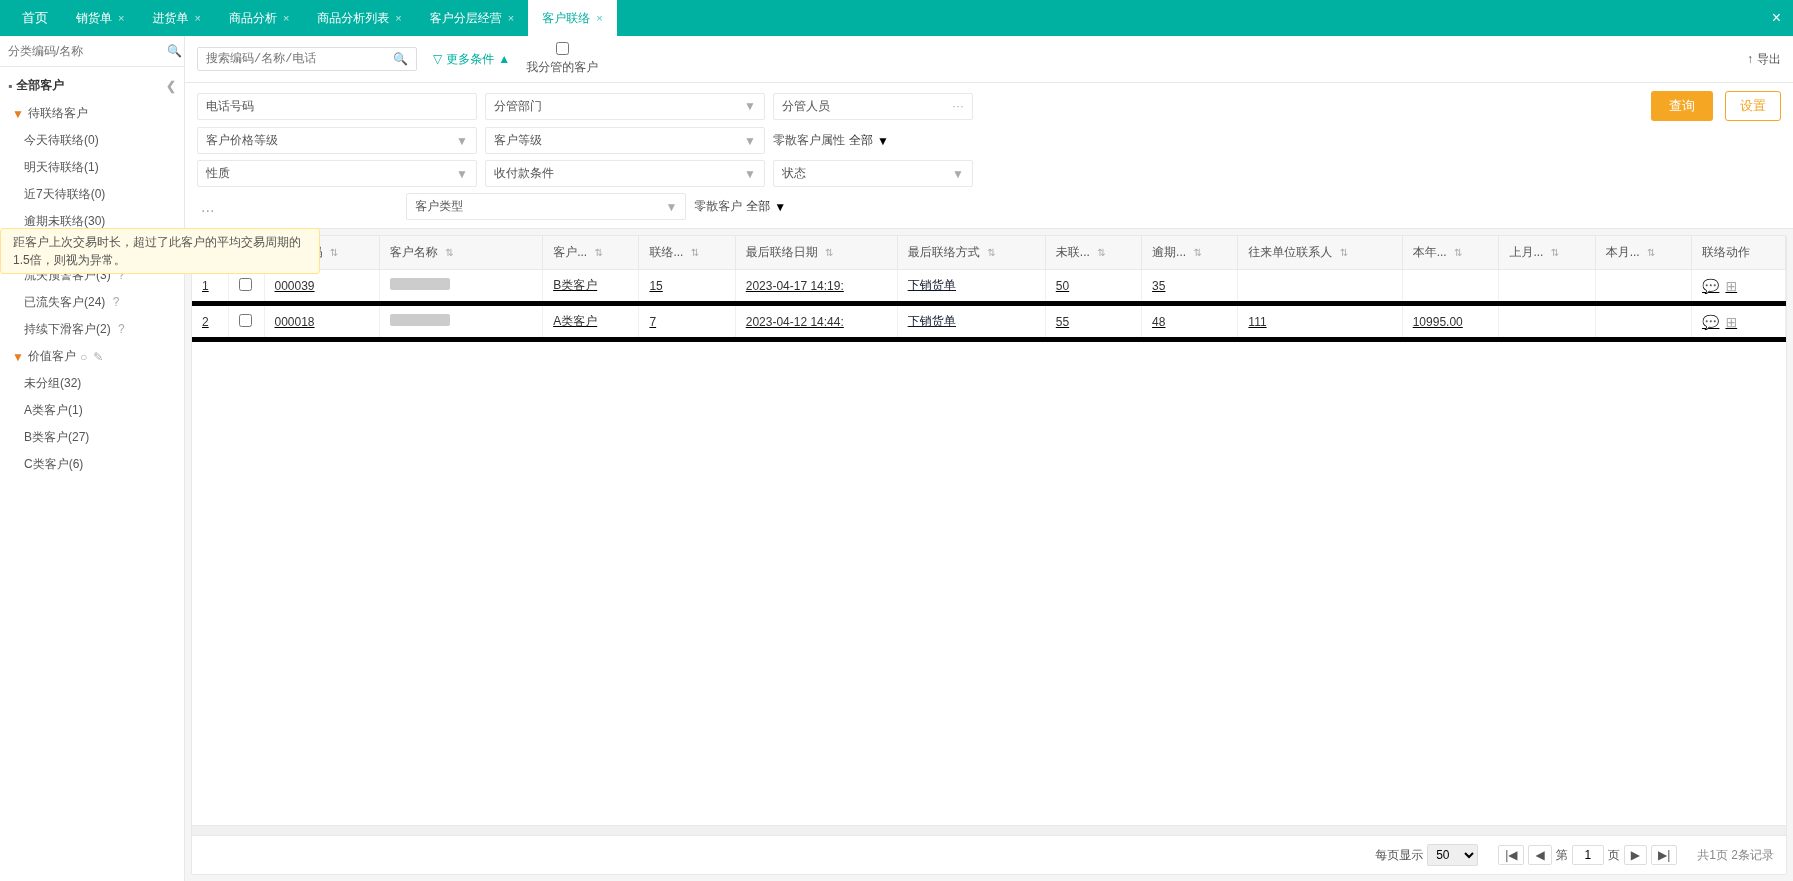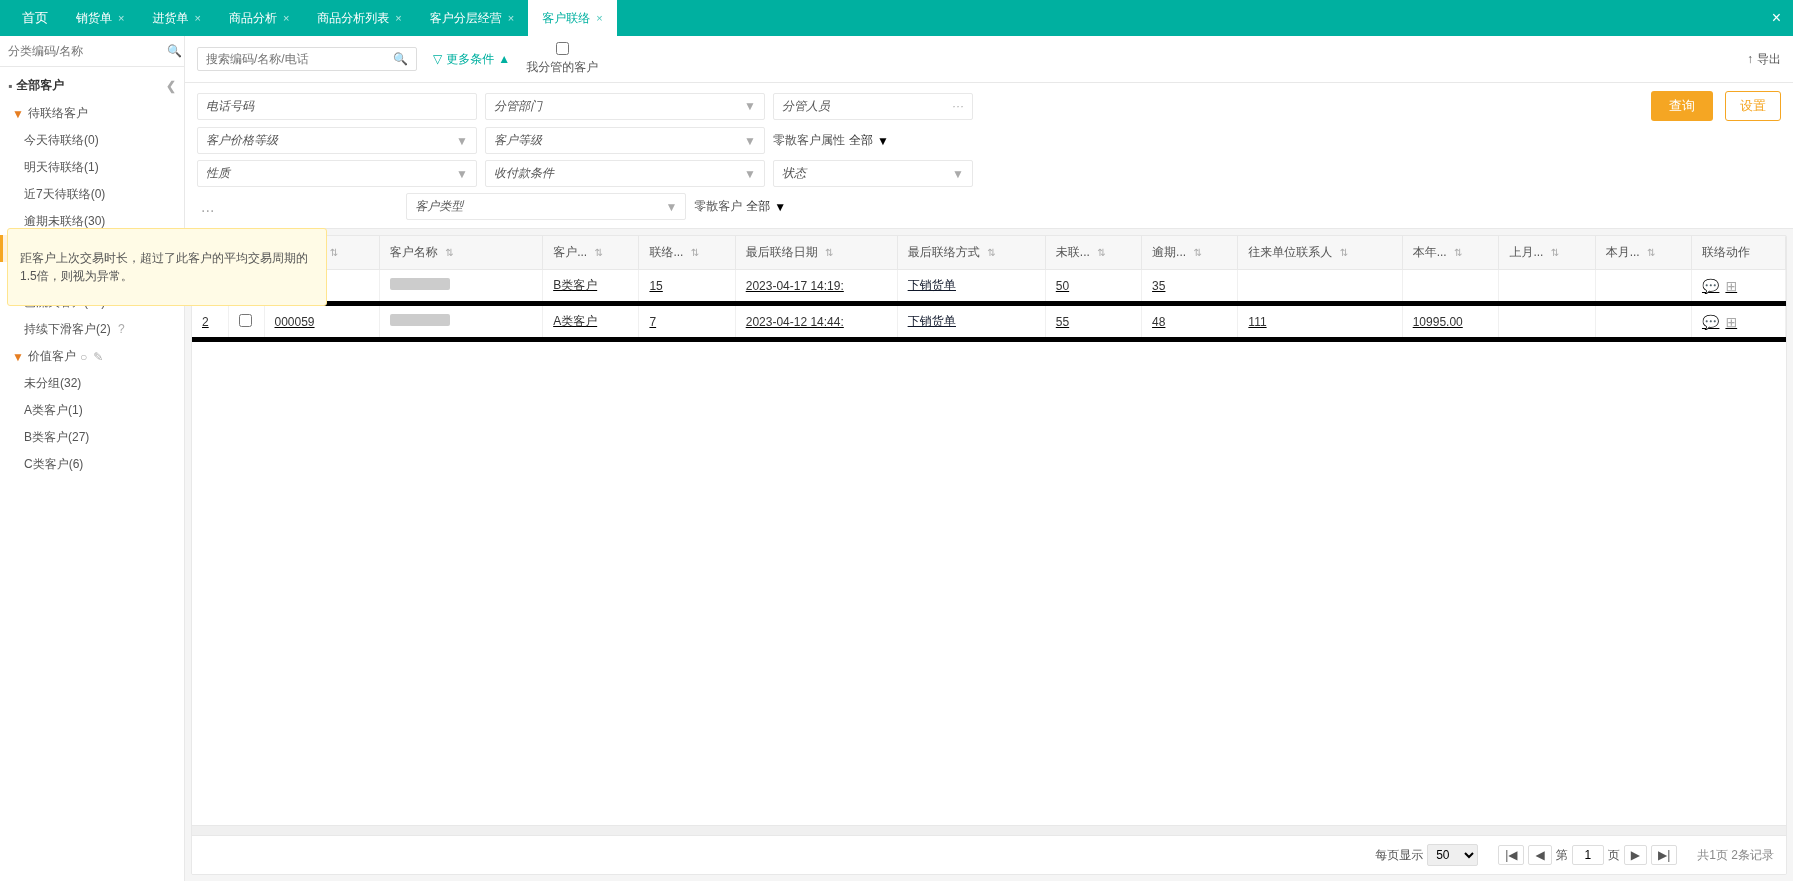--- a/index.html
+++ b/index.html
@@ -126,27 +126,26 @@
     }
     .sidebar-value-group .arrow { margin-right: 4px; color: #e67e22; }
     .sidebar-value-group .edit-icon { margin-left: 6px; color: #aaa; cursor: pointer; }
     .tooltip-box {
       position: absolute;
       left: 0;
       top: 228px;
       background: #fffbe6;
       border: 1px solid #ffe58f;
       color: #555;
-      padding: 20px 12px;
+      padding: 4px 12px;
       z-index: 100;
       max-width: 320px;
       border-radius: 3px;
       font-size: 12px;
       line-height: 1.5;
-      margin-left: 7px;
     }
 
     
     .sidebar-item-active-row {
       display: flex;
       align-items: center;
       background: #fff3e0;
       border-left: 3px solid #f5a623;
       padding: 5px 8px 5px 9px;
       color: #e67e22;
@@ -185,20 +184,21 @@
       padding: 4px 8px;
       width: 220px;
       background: white;
     }
     .filter-search input {
       border: none;
       outline: none;
       font-size: 12px;
       color: #999;
       flex: 1;
+      font-family: Liberation Mono, monospace;
     }
     .filter-search .s-icon { color: #999; }
     .more-filter-btn {
       display: flex;
       align-items: center;
       gap: 4px;
       color: #00b0a0;
       cursor: pointer;
       padding: 4px 8px;
     }
@@ -236,21 +236,20 @@
       display: flex;
       align-items: center;
       border: 1px solid #e8e8e8;
       border-radius: 2px;
       padding: 4px 8px;
       min-width: 180px;
       background: white;
       color: #555;
       cursor: pointer;
       position: relative;
-      font-style: italic;
     }
     .filter-field .field-label { flex: 1; color: #555; }
     .filter-field .down-arrow { color: #aaa; margin-left: 4px; }
     .filter-field.wide { min-width: 280px; }
     .filter-field.medium { min-width: 200px; }
     .filter-inline {
       display: flex;
       align-items: center;
       gap: 4px;
     }
@@ -667,21 +666,21 @@
                 <div class="action-icons">
                   <span class="action-icon">💬</span>
                   <span class="action-icon">⊞</span>
                 </div>
               </td>
             </tr>
 
             <tr>
               <td>2</td>
               <td><input type="checkbox" style=""></td>
-              <td>000059</td>
+              <td>000018</td>
               <td><span class="blurred-text"></span></td>
               <td>A类客户</td>
               <td>7</td>
               <td>2023-04-12 14:44:</td>
               <td><span class="link-text">下销货单</span></td>
               <td>55</td>
               <td>48</td>
               <td>111</td>
               <td>10995.00</td>
               <td></td>

